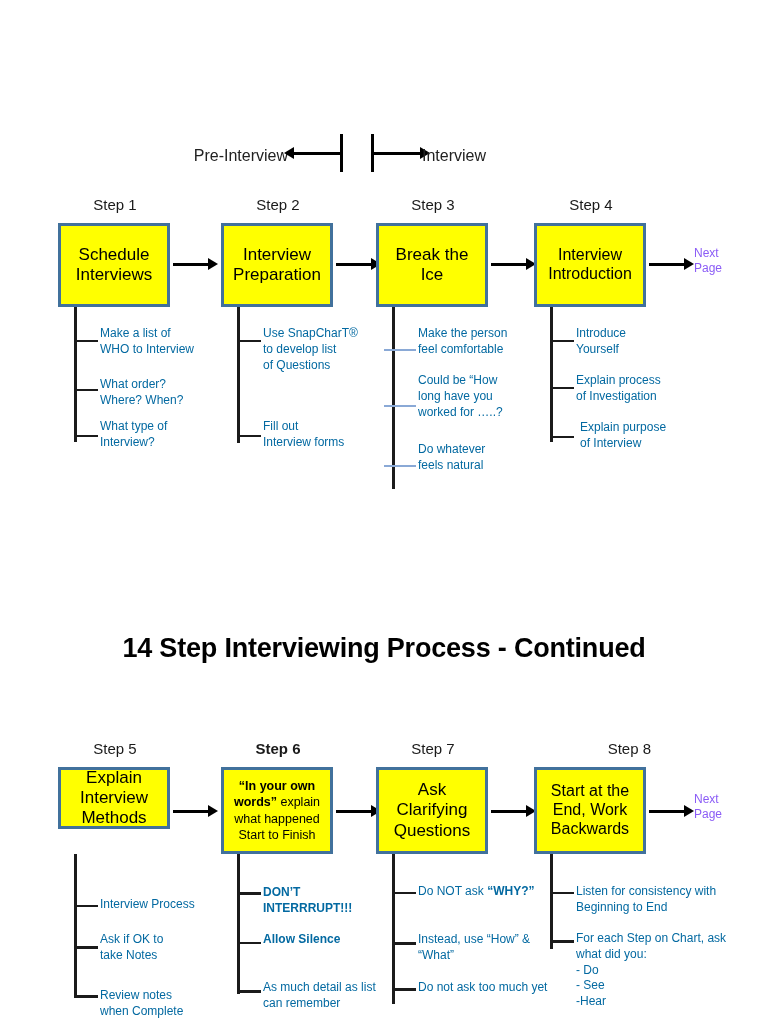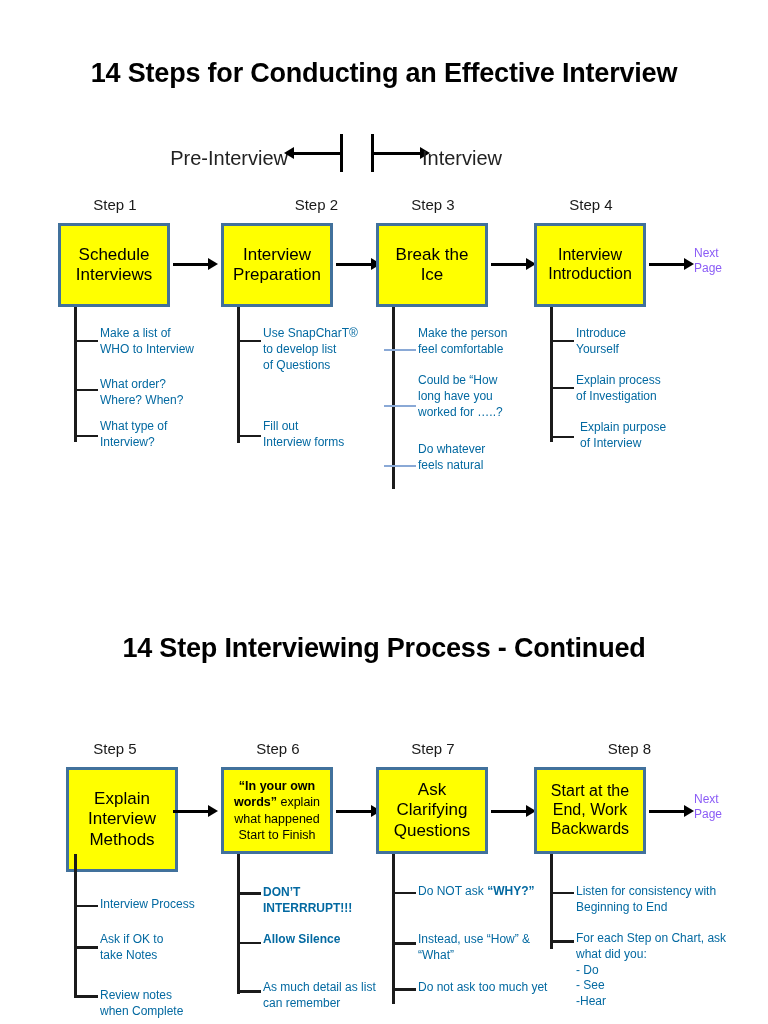--- a/index.html
+++ b/index.html
@@ -41,21 +41,21 @@
   
   .phase-row {
     position: absolute;
     top: 143px;
     left: 0;
     width: 768px;
     height: 30px;
   }
   .phase-label {
     position: absolute;
-    font-size: 20px;
+    font-size: 16px;
     color: #222;
     white-space: nowrap;
     top: 4px;
   }
   .phase-label.left  { right: 480px; }
   .phase-label.right { left: 422px; }
 
   .phase-bar {
     position: absolute;
     top: -9px;
@@ -177,21 +177,20 @@
     white-space: pre-line;
   }
   .bullet-text b { font-weight: bold; }
   .bullet-text.indent { left: 49px; }
 </style>
 </head>
 <body>
 
 <div class="slide" id="slide-1">
 
-  <div class="slide-title" id="title-1">14 Steps for Conducting an Effective Interview</div>
 
   <div class="phase-row">
     <div class="phase-label left">Pre-Interview</div>
     <div class="phase-arrow" id="phase-arrow-left">
       <span class="arrow-head to-left"></span>
     </div>
     <div class="phase-bar" id="phase-bar-left"></div>
     <div class="phase-bar" id="phase-bar-right"></div>
     <div class="phase-arrow" id="phase-arrow-right">
       <span class="arrow-head to-right"></span>
@@ -214,21 +213,21 @@
     <div class="tick" style="top:239px;"></div>
     <div class="bullet-text" style="top:130px;">Make a list of
 WHO to Interview</div>
     <div class="bullet-text" style="top:181px;">What order?
 Where? When?</div>
     <div class="bullet-text" style="top:223px;">What type of
 Interview?</div>
   </div>
 
   <div class="step-col" style="left:218px; top:196px;">
-    <div class="step-label" style="left:0px;text-align:right;">Step 2</div>
+    <div class="step-label" style="left:0px;">Step 2</div>
     <div class="step-box" style="left:3px;">
       <span class="bx-text" style="white-space:pre-line">Interview
 Preparation</span>
     </div>
     <div class="link-arrow" style="left:118px;">
       <span class="arrow-head to-right"></span>
     </div>
     <div class="bracket" style="height:136px;"></div>
     <div class="tick" style="top:144px;"></div>
     <div class="tick" style="top:239px;"></div>
@@ -282,41 +281,41 @@
 of Interview</div>
   </div>
 </div>
 
 <div class="slide" id="slide-2">
 
   <div class="slide-title" id="title-2">14 Step Interviewing Process - Continued</div>
 
   <div class="step-col" style="left:55px; top:140px;">
     <div class="step-label" style="left:0px;">Step 5</div>
-    <div class="step-box" style="left:11px; height:105px;">
+    <div class="step-box" style="left:3px; height:62px;">
       <span class="bx-text" style="white-space:pre-line">Explain
 Interview
 Methods</span>
     </div>
     <div class="link-arrow" style="left:118px; top:70px;">
       <span class="arrow-head to-right"></span>
     </div>
     <div class="bracket" style="top:114px; height:142px;"></div>
     <div class="tick" style="top:165px;"></div>
     <div class="tick" style="top:206px; height:3px;"></div>
     <div class="tick" style="top:255px; height:3px;"></div>
     <div class="bullet-text" style="top:157px;">Interview Process</div>
     <div class="bullet-text" style="top:192px;">Ask if OK to
 take Notes</div>
     <div class="bullet-text" style="top:248px;">Review notes
 when Complete</div>
   </div>
 
   <div class="step-col" style="left:218px; top:140px;">
-    <div class="step-label" style="left:0px;">Step 6</div>
+    <div class="step-label" style="left:0px;font-weight:bold;">Step 6</div>
     <div class="step-box small" style="left:3px; height:87px;">
       <span class="bx-text"><b>“In your own words”</b> explain what happened Start to Finish</span>
     </div>
     <div class="link-arrow" style="left:118px; top:70px;">
       <span class="arrow-head to-right"></span>
     </div>
     <div class="bracket" style="top:114px; height:140px;"></div>
     <div class="tick" style="top:152px; height:3px;"></div>
     <div class="tick" style="top:202px;"></div>
     <div class="tick" style="top:250px; height:3px;"></div>

